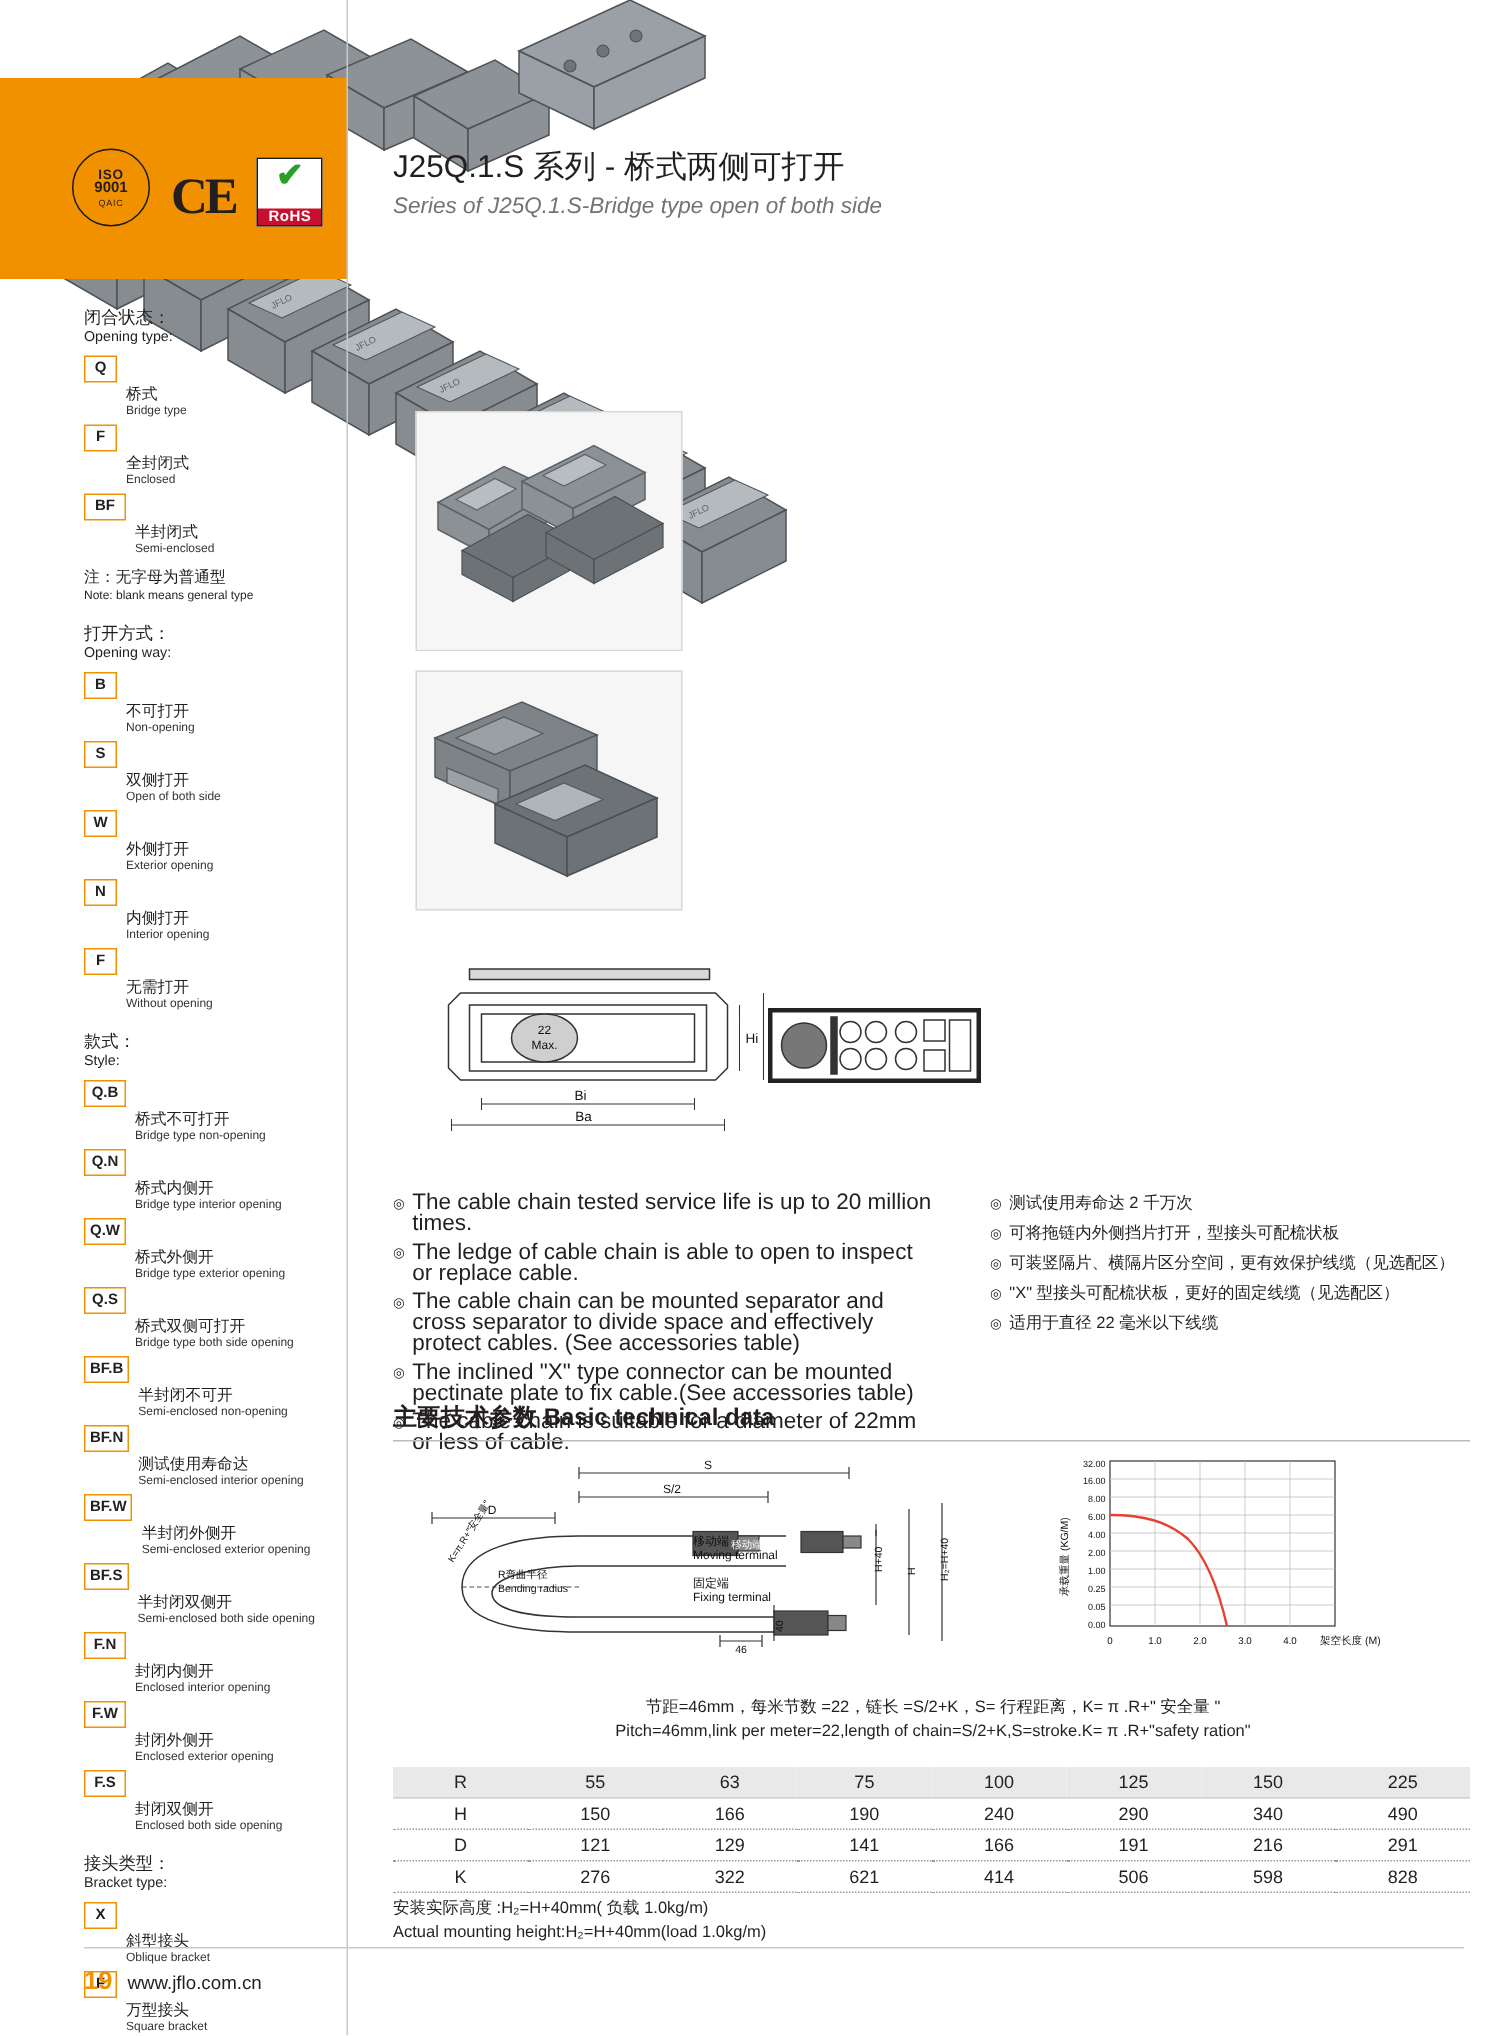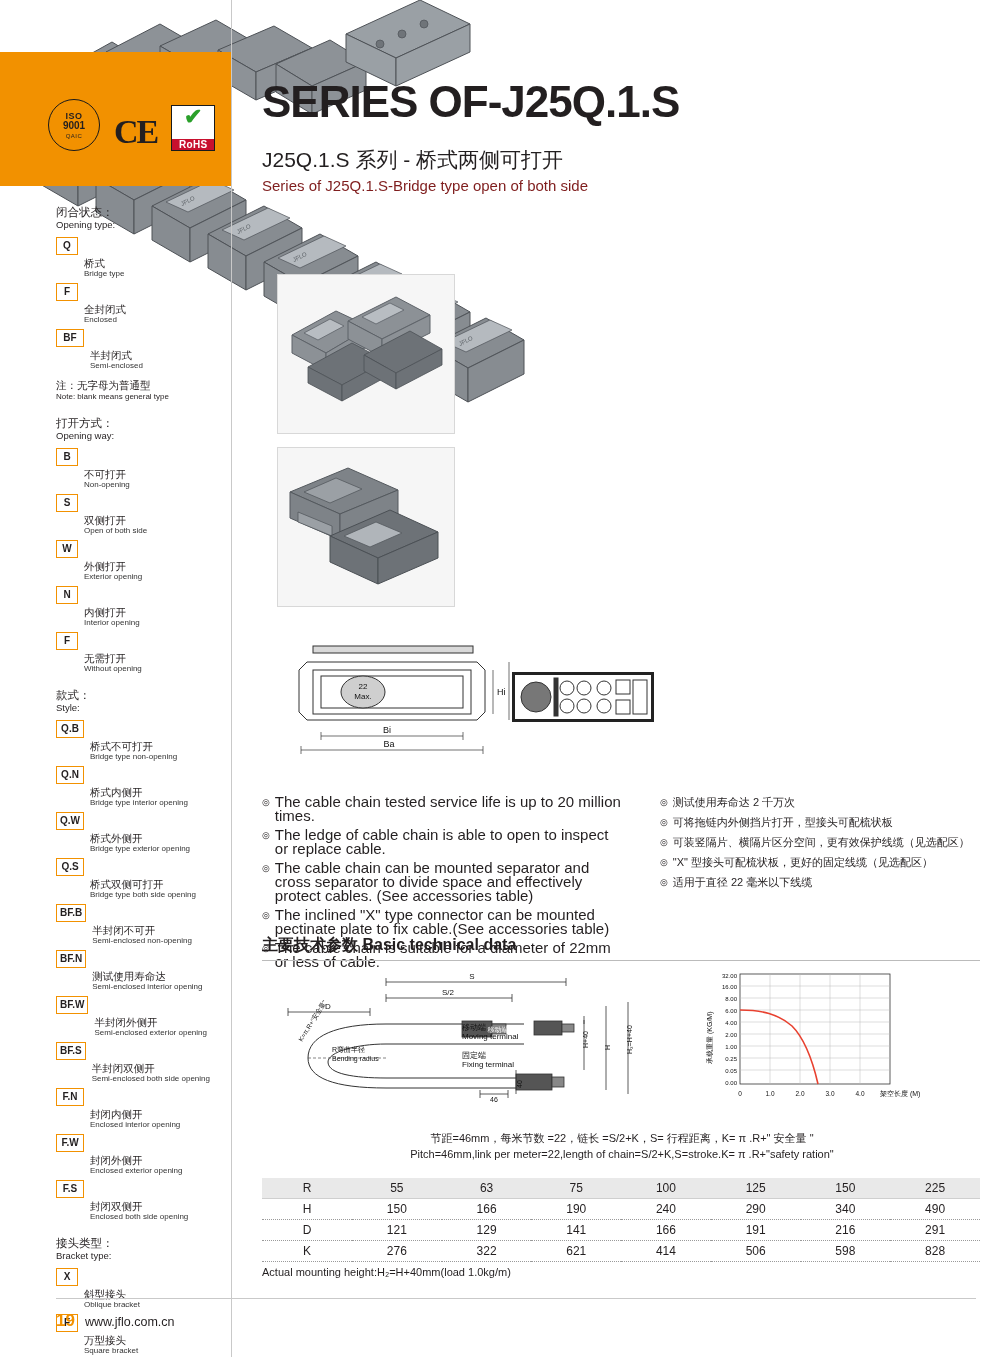--- a/index.html
+++ b/index.html
@@ -43,21 +43,21 @@
   .note .en { font-size:8px; display:block; line-height:10px; }
   #footer { position:absolute; left:56px; bottom:26px; display:flex; align-items:baseline; gap:10px; }
   #pagenum { color:#f29100; font-size:17px; font-weight:bold; }
   #siteurl { font-size:12.5px; color:#231f20; }
   #footer-line { position:absolute; left:56px; bottom:58px; width:920px; height:1px; background:#c9c9c9; }
 
   
   #header { position:absolute; left:262px; top:78px; width:720px; }
   #main-title { font-size:44px; font-weight:bold; letter-spacing:-1px; line-height:48px; margin:0; }
   #sub-cn { font-size:21px; margin-top:21px; line-height:25px; }
-  #sub-en { font-size:15px; margin-top:4px; line-height:19px; color:#7f1d1d; }
+  #sub-en { font-size:15px; margin-top:4px; line-height:19px; color:#737373;font-style:italic; }
 
   
   .photo { position:absolute; border:1px solid #d8d8d8; background:#f7f7f7; overflow:hidden; }
   #photo-small-1 { left:277px; top:274px; width:178px; height:160px; }
   #photo-small-2 { left:277px; top:447px; width:178px; height:160px; }
   #photo-main { left:460px; top:250px; width:540px; height:490px; background:transparent; border:none; }
 
   
   #sec-draw { position:absolute; left:277px; top:640px; width:390px; height:130px; }
   #grid-draw { position:absolute; left:512px; top:672px; width:142px; height:50px; }
@@ -286,21 +286,20 @@
       <span class="badge">F</span>
       <span class="itxt">
         <span class="cn">万型接头</span>
         <span class="en">Square bracket</span>
       </span>
     </div>
   </div>
 </div>
 
 <div id="header">
-  <h1 id="main-title">SERIES OF-J25Q.1.S</h1>
   <div id="sub-cn">J25Q.1.S 系列 - 桥式两侧可打开</div>
   <div id="sub-en">Series of J25Q.1.S-Bridge type open of both side</div>
 </div>
 
 <div class="photo" id="photo-small-1">
   <svg width="178" height="160" viewBox="0 0 178 160">
     <rect width="178" height="160" fill="#f6f6f6"></rect>
     <g fill="#8c9196" stroke="#5d6268" stroke-width="1">
       <polygon points="14,60 58,36 92,52 48,78"></polygon>
       <polygon points="14,60 48,78 48,96 14,78"></polygon>
@@ -706,20 +705,21 @@
     <td>621</td>
     <td>414</td>
     <td>506</td>
     <td>598</td>
     <td>828</td>
   </tr>
 </tbody>
   </table>
 
 <div id="mount-note">
+  <div>安装实际高度 :H₂=H+40mm( 负载 1.0kg/m)</div>
   <div>Actual mounting height:H₂=H+40mm(load 1.0kg/m)</div>
 </div>
 
 <div id="footer-line"></div>
 <div id="footer">
   <span id="pagenum">19</span>
   <span id="siteurl">www.jflo.com.cn</span>
 </div>
 
 </body></html>

